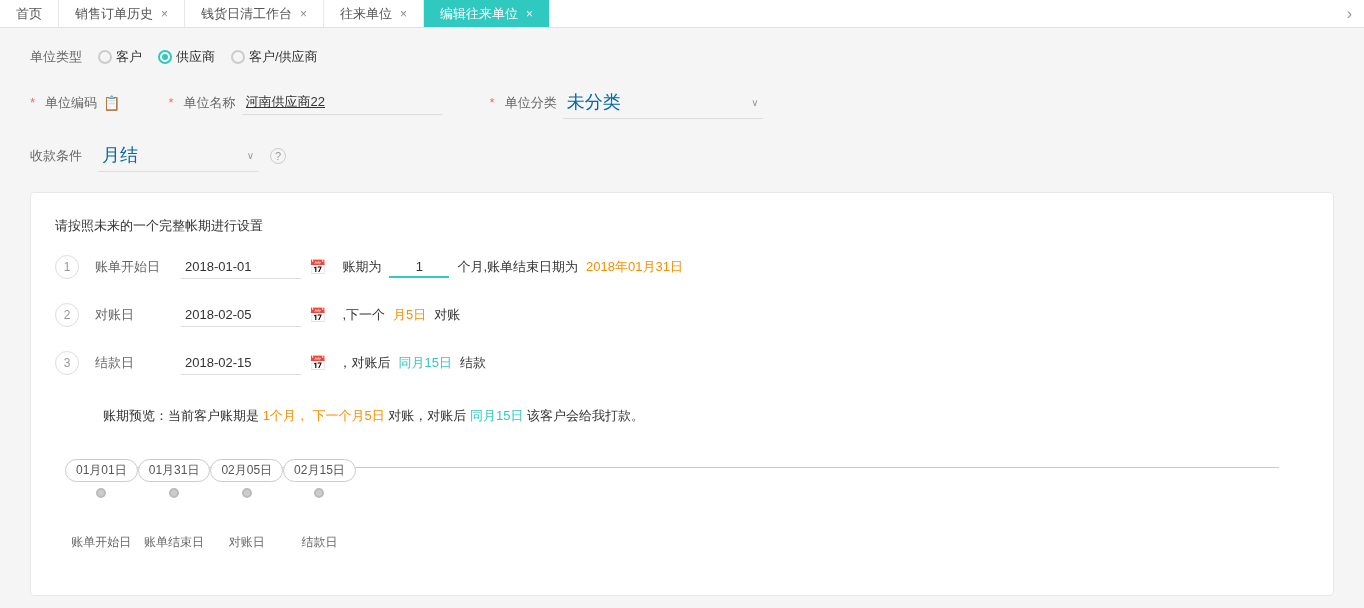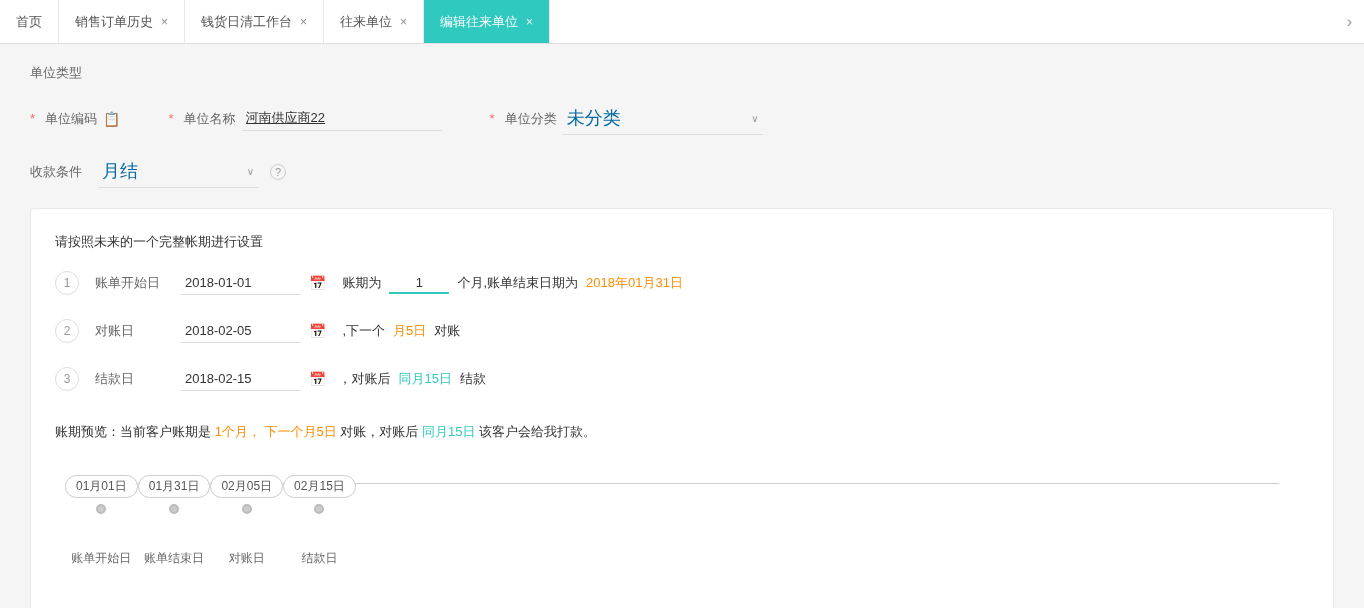--- a/index.html
+++ b/index.html
@@ -4,21 +4,21 @@
   <style>
     * { box-sizing: border-box; margin: 0; padding: 0; }
     body { font-family: 'Microsoft YaHei', Arial, sans-serif; font-size: 13px; background: #f5f5f5; color: #333; }
 
     
     .tab-bar {
       display: flex;
       align-items: center;
       background: #fff;
       border-bottom: 1px solid #e0e0e0;
-      height: 44px;
+      height: 28px;
       padding-left: 0;
     }
     .tab {
       display: flex;
       align-items: center;
       padding: 0 16px;
       height: 100%;
       cursor: pointer;
       font-size: 13px;
       color: #555;
@@ -308,20 +308,34 @@
       <span>编辑往来单位</span>
       <span class="close-btn">×</span>
     </div>
     <div class="tab-more">›</div>
   </div>
 
 <div class="main-content">
 
   <div class="form-row">
     <span class="form-label">单位类型</span>
+    <div class="radio-group">
+      <label class="radio-item">
+        <div class="radio-circle"></div>
+        <span>客户</span>
+      </label>
+      <label class="radio-item">
+        <div class="radio-circle checked"></div>
+        <span>供应商</span>
+      </label>
+      <label class="radio-item">
+        <div class="radio-circle"></div>
+        <span>客户/供应商</span>
+      </label>
+    </div>
   </div>
 
   <div class="form-row">
     <div class="form-field">
       <span class="required-star">*</span>
       <span class="form-label">单位编码</span>
       <span class="calendar-icon">📋</span>
     </div>
     <div class="form-field">
       <span class="required-star">*</span>
@@ -380,21 +394,21 @@
       <span class="step-label">结款日</span>
       <div class="step-value">
         <input type="text" class="text-input w-medium" style="width: 110px;" value="2018-02-15">
         <span class="calendar-icon">📅</span>
         <span style="margin-left:4px;">，对账后</span>
         <span class="highlight-teal">同月15日</span>
         <span>结款</span>
       </div>
     </div>
 
-    <div style="margin-top: 8px; padding-top: 8px;">
+    <div style="margin-top: 8px; padding-top: 8px; margin-left: 48px;">
       <span>账期预览：当前客户账期是</span>
       <span class="highlight-orange">1个月，</span>
       <span class="highlight-orange">下一个月5日</span>
       <span>对账，对账后</span>
       <span class="highlight-teal">同月15日</span>
       <span>该客户会给我打款。</span>
     </div>
 
     <div style="margin-top: 24px; padding: 0 10px;">
       <div class="timeline-container">

